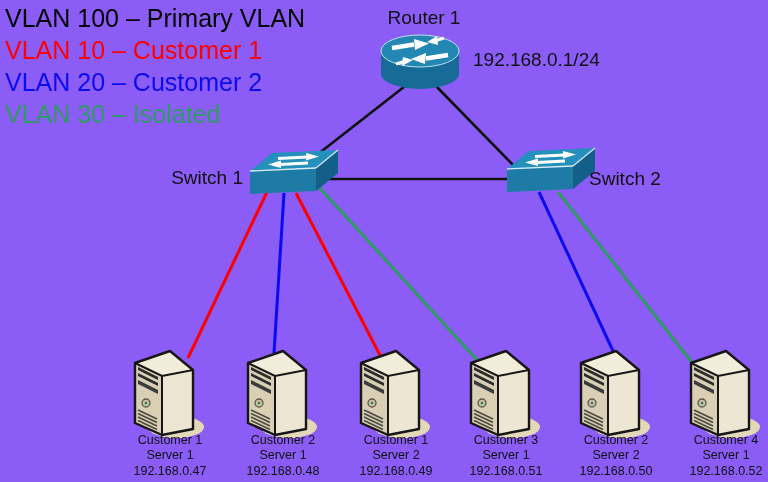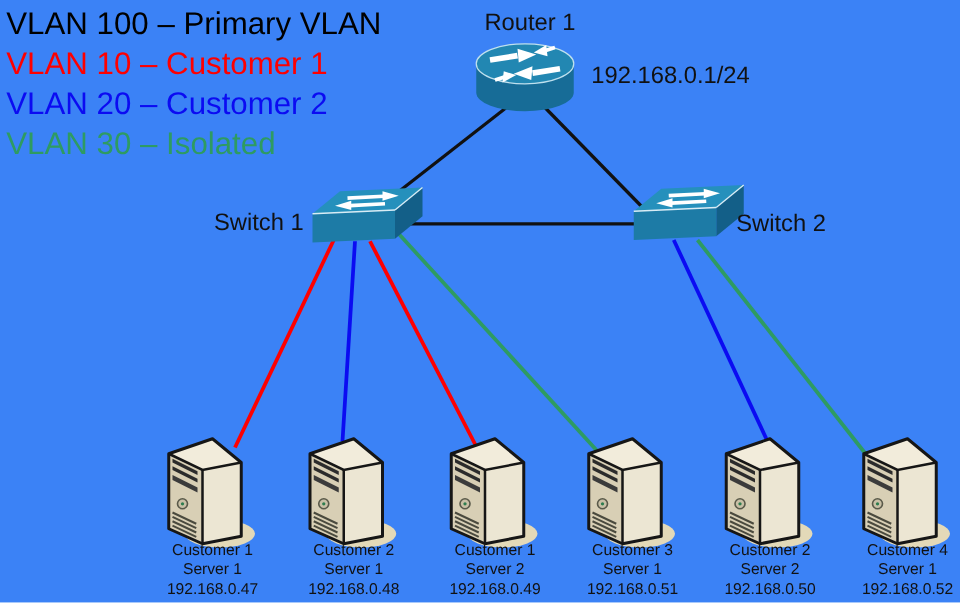--- a/index.html
+++ b/index.html
@@ -1,20 +1,20 @@
 <!DOCTYPE html>
 <html><head>
 <meta charset="utf-8">
 <style>
   html, body { margin: 0; padding: 0; background: #ffffff; }
   .stage {
     position: relative;
     width: 768px;
     height: 482px;
-    background: #3b82f6;
+    background: #8b5cf6;
     font-family: "Liberation Sans", sans-serif;
     overflow: hidden;
   }
   svg text { font-family: "Liberation Sans", sans-serif; }
   .legend-text { font-size: 25px; }
   .device-label { font-size: 19px; fill: #111111; }
   .server-label { font-size: 12.5px; fill: #111111; }
   .link { fill: none; }
 </style>
 </head>

